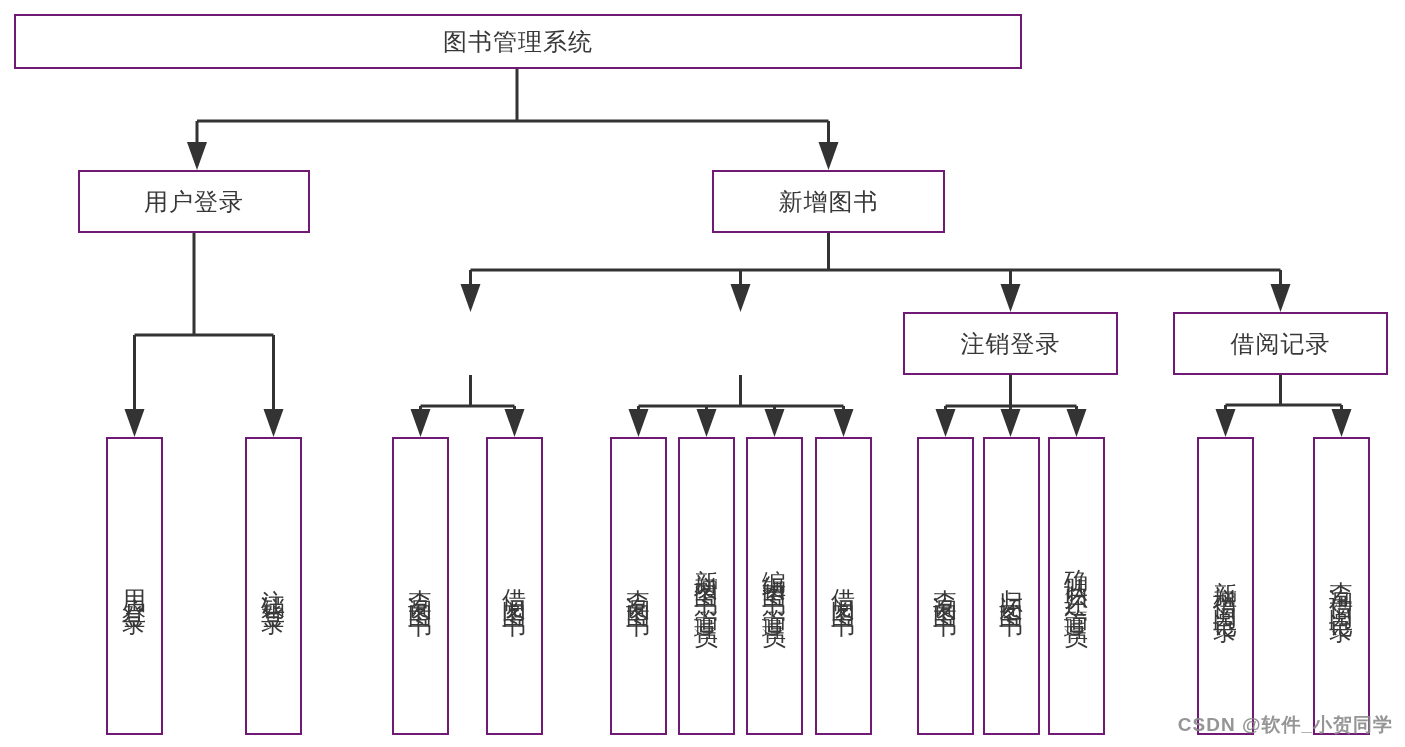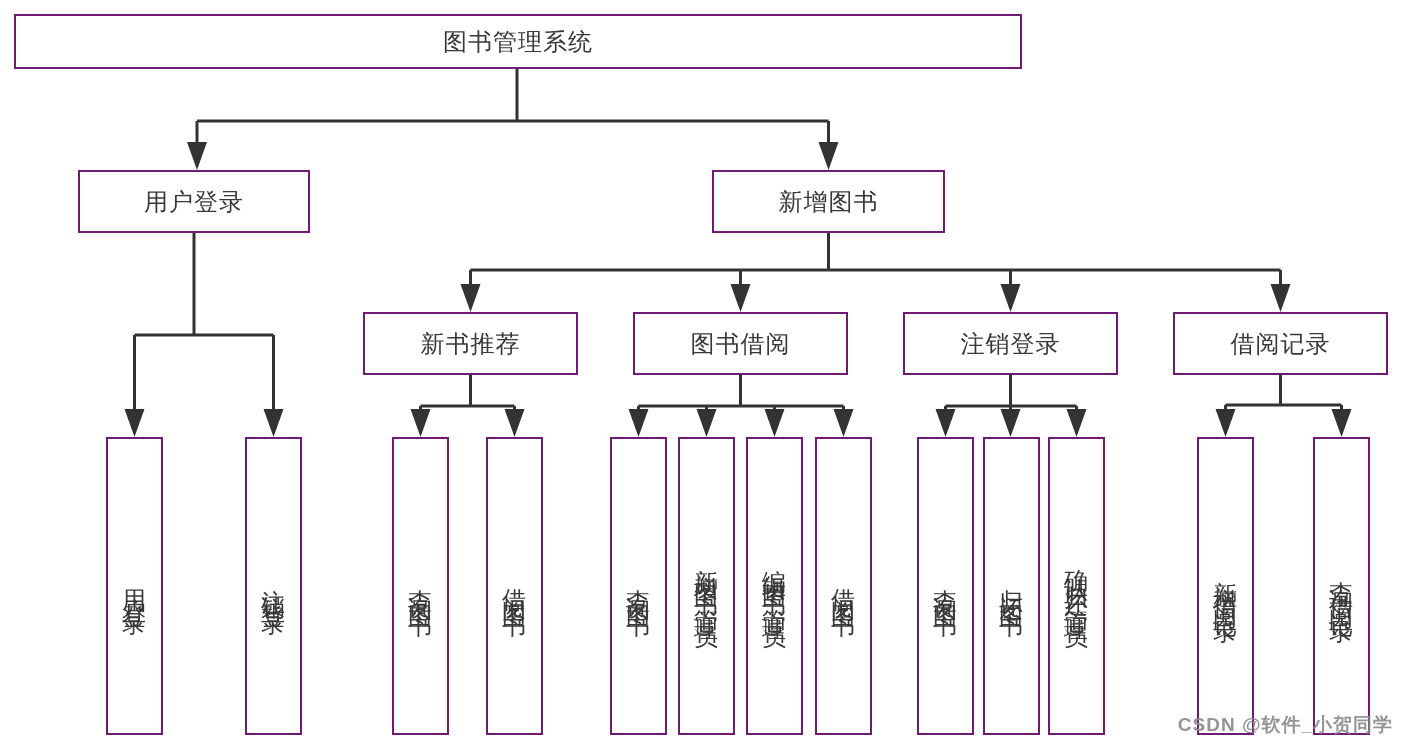--- a/index.html
+++ b/index.html
@@ -101,26 +101,20 @@
     <span>图书管理系统</span>
   </div>
 
   <div class="box hbox" style="left:78px; top:170px; width:232px; height:63px">
     <span>用户登录</span>
   </div>
   <div class="box hbox" style="left:712px; top:170px; width:233px; height:63px">
     <span>新增图书</span>
   </div>
 
-  <div class="box hbox" style="left:363px; top:312px; width:215px; height:63px">
-    <span>新书推荐</span>
-  </div>
-  <div class="box hbox" style="left:633px; top:312px; width:215px; height:63px">
-    <span>图书借阅</span>
-  </div>
   <div class="box hbox" style="left:903px; top:312px; width:215px; height:63px">
     <span>注销登录</span>
   </div>
   <div class="box hbox" style="left:1173px; top:312px; width:215px; height:63px">
     <span>借阅记录</span>
   </div>
 
   <div class="box vbox" style="left:106px">
     <span class="vtext">用户登录</span>
   </div>

